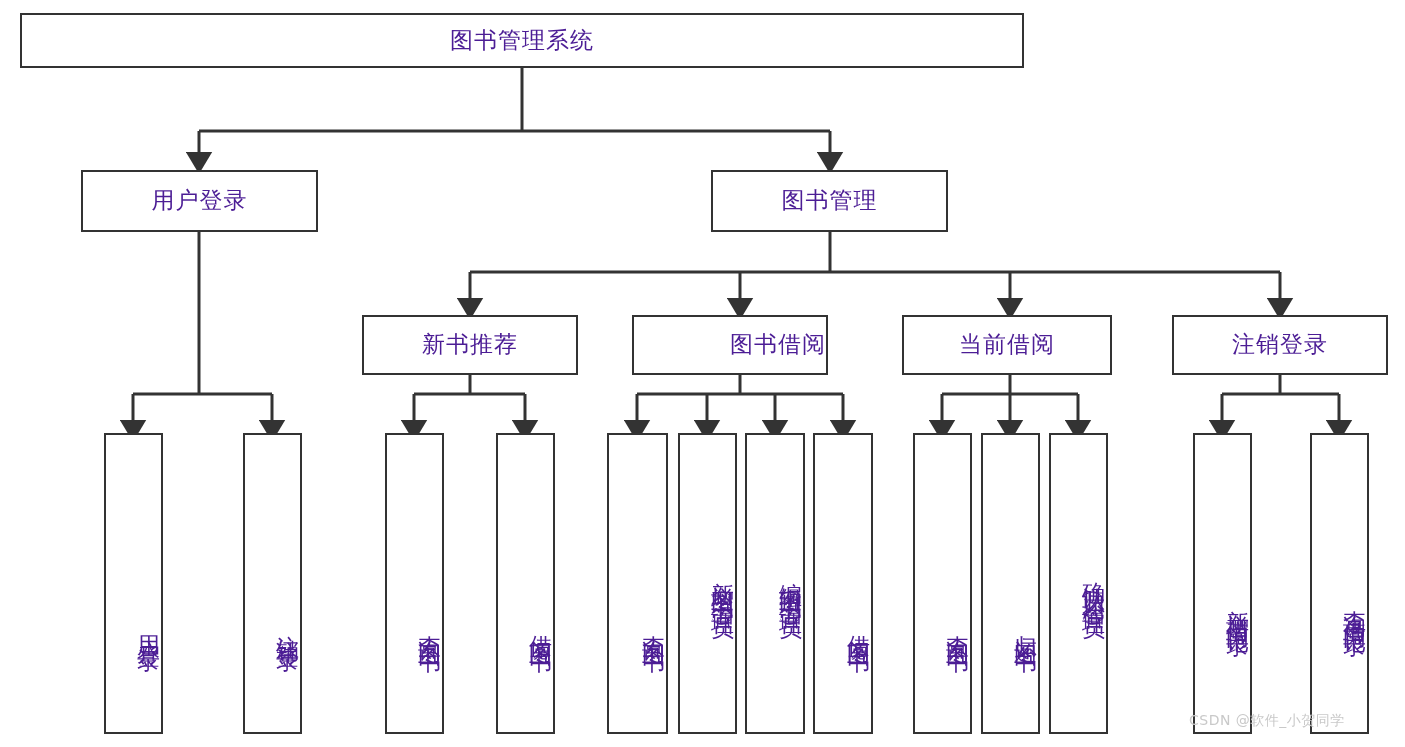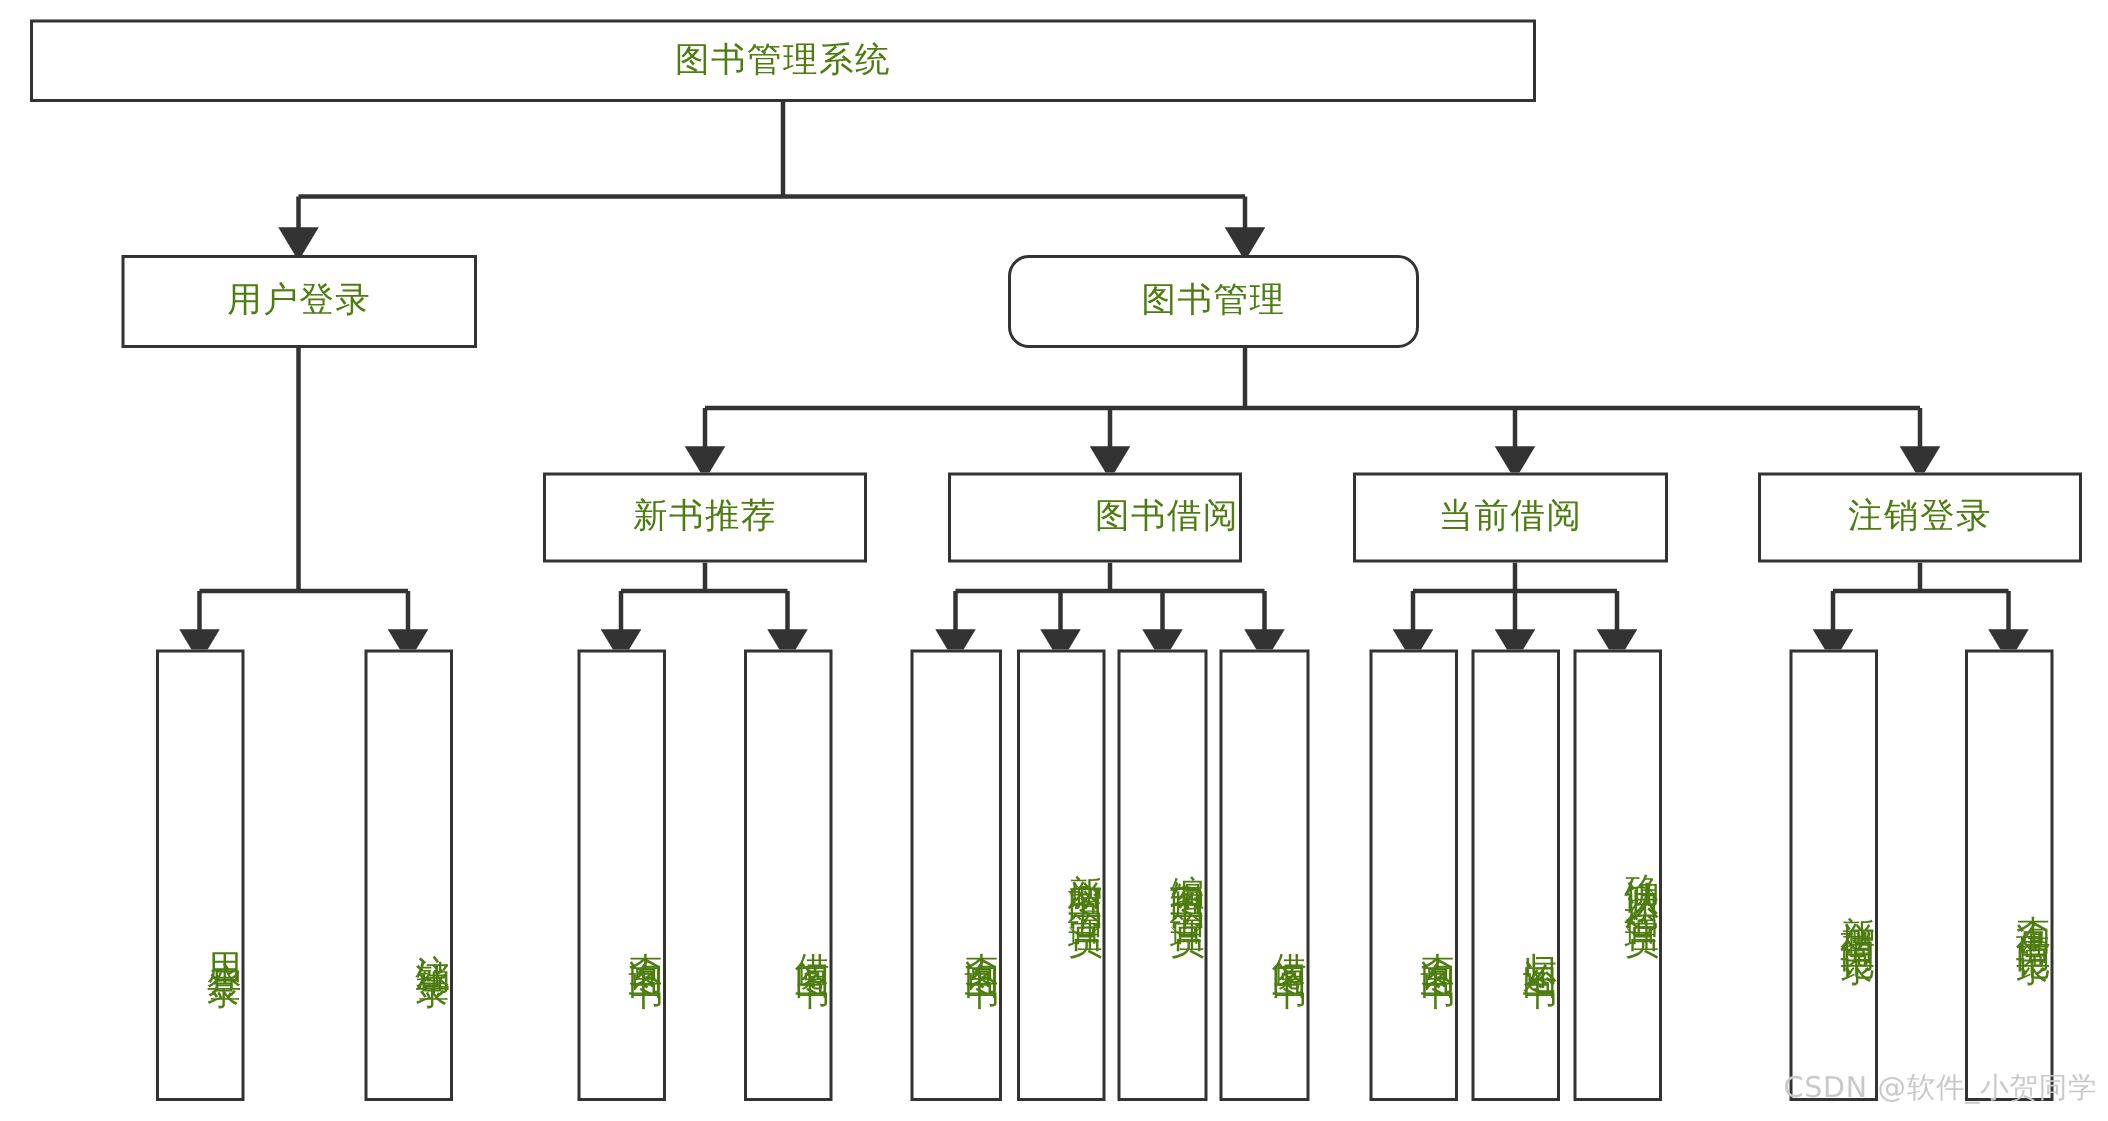--- a/index.html
+++ b/index.html
@@ -28,21 +28,21 @@
     height: 747px;
   }
   .node-box {
     position: absolute;
     box-sizing: border-box;
     background: #ffffff;
     border: 2px solid #333333;
     display: flex;
     align-items: center;
     justify-content: center;
-    color: #4d7c0f;
+    color: #4c1d95;
   }
   .node-box.horiz {
     font-size: 23px;
     letter-spacing: 1px;
     line-height: 1.1;
   }
   .node-box.vert {
     writing-mode: vertical-rl;
     text-orientation: upright;
     font-size: 23px;
@@ -58,21 +58,21 @@
     display: block;
     max-height: 100%;
   }
   .node-box.vert.tall .vlabel {
     letter-spacing: 5px;
   }
   .watermark {
     position: absolute;
     left: 1189px;
     top: 712px;
-    font-size: 19px;
+    font-size: 14px;
     color: #c9c9c9;
     font-family: "DejaVu Sans", "Liberation Sans", sans-serif;
     white-space: nowrap;
     letter-spacing: 0.5px;
   }
 </style>
 </head>
 <body>
 
 <div id="diagram-root">
@@ -128,21 +128,21 @@
     </g>
   </svg>
 
   <div class="node-box horiz" style="left:20px; top:13px; width:1004px; height:55px;">
     <span>图书管理系统</span>
   </div>
 
   <div class="node-box horiz" style="left:81px; top:170px; width:237px; height:62px;">
     <span>用户登录</span>
   </div>
-  <div class="node-box horiz" style="left:672px; top:170px; width:274px; height:62px;border-radius:14px;">
+  <div class="node-box horiz" style="left:711px; top:170px; width:237px; height:62px;">
     <span>图书管理</span>
   </div>
 
   <div class="node-box horiz" style="left:362px; top:315px; width:216px; height:60px;text-align:center;">
     <span>新书推荐</span>
   </div>
   <div class="node-box horiz" style="left:632px; top:315px; width:196px; height:60px;justify-content:flex-end;">
     <span>图书借阅</span>
   </div>
   <div class="node-box horiz" style="left:902px; top:315px; width:210px; height:60px;">

